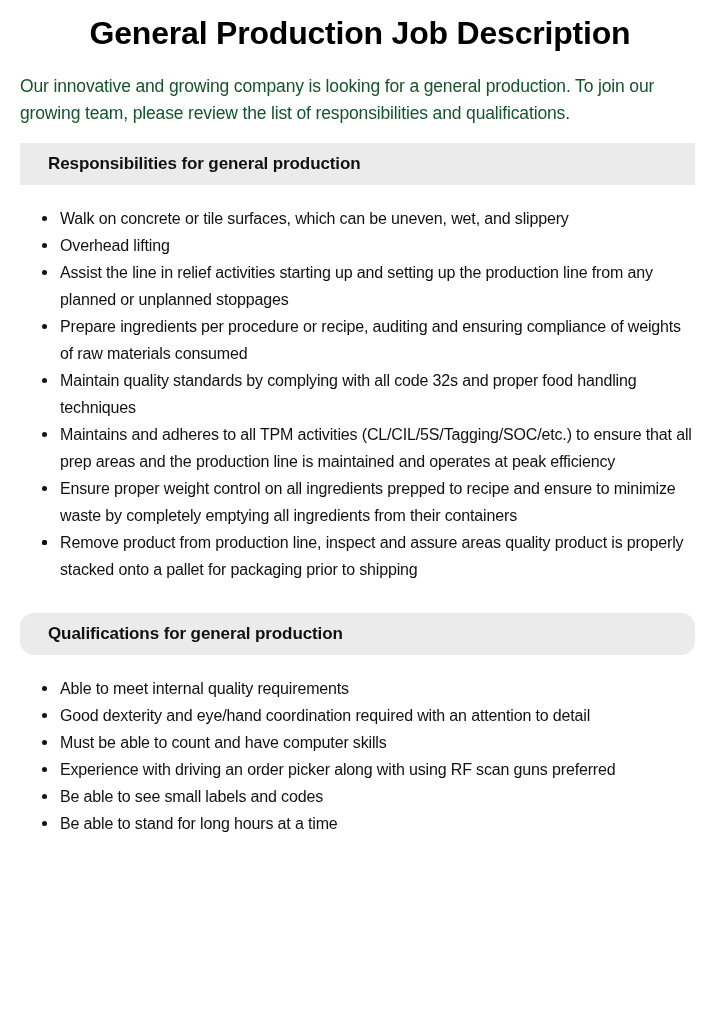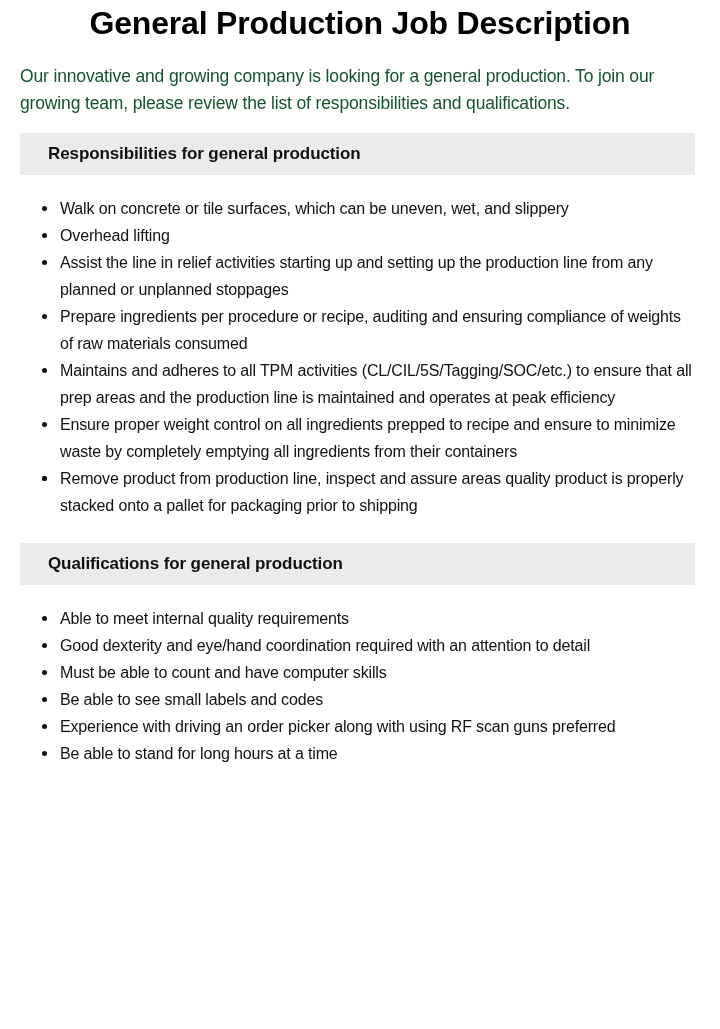--- a/index.html
+++ b/index.html
@@ -13,21 +13,21 @@
       overflow: hidden;
       font-family: "Liberation Sans", "DejaVu Sans", sans-serif;
       color: #111111;
     }
     .page {
       position: relative;
       width: 720px;
     }
     .title {
       margin: 0;
-      padding-top: 3px;
+      padding-top: 13px;
       text-align: center;
       font-size: 32px;
       font-weight: bold;
       line-height: 40px;
       letter-spacing: -0.2px;
       color: #000000;
     }
     .intro {
       margin: 20px 25px 0 20px;
       font-size: 17.5px;
@@ -41,21 +41,21 @@
       height: 42px;
       display: flex;
       align-items: center;
       padding-left: 28px;
       font-size: 17px;
       font-weight: bold;
       color: #111111;
       letter-spacing: -0.1px;
     }
     .section-header.resp { margin-top: 16px; }
-    .section-header.qual { margin-top: 24px; }
+    .section-header.qual { margin-top: 30px; border-radius: 14px; }
     ul.items {
       list-style: none;
       margin: 0;
       padding: 0 25px 0 60px;
     }
     ul.items.resp { margin-top: 20px; }
     ul.items.qual { margin-top: 20px; }
     ul.items li {
       position: relative;
       font-size: 16px;
@@ -81,30 +81,31 @@
   <p class="intro">Our innovative and growing company is looking for a general production. To join our growing team, please review the list of responsibilities and qualifications.</p>
 
   <div class="section-header resp">
     <span>Responsibilities for general production</span>
   </div>
   <ul class="items resp">
     <li><span class="bullet"></span><span>Walk on concrete or tile surfaces, which can be uneven, wet, and slippery</span></li>
     <li><span class="bullet"></span><span>Overhead lifting</span></li>
     <li><span class="bullet"></span><span>Assist the line in relief activities starting up and setting up the production line from any planned or unplanned stoppages</span></li>
     <li><span class="bullet"></span><span>Prepare ingredients per procedure or recipe, auditing and ensuring compliance of weights of raw materials consumed</span></li>
+    <li><span class="bullet"></span><span>Maintain quality standards by complying with all code 32s and proper food handling techniques</span></li>
     <li><span class="bullet"></span><span>Maintains and adheres to all TPM activities (CL/CIL/5S/Tagging/SOC/etc.) to ensure that all prep areas and the production line is maintained and operates at peak efficiency</span></li>
     <li><span class="bullet"></span><span>Ensure proper weight control on all ingredients prepped to recipe and ensure to minimize waste by completely emptying all ingredients from their containers</span></li>
     <li><span class="bullet"></span></li>
     <li><span class="bullet"></span><span>Remove product from production line, inspect and assure areas quality product is properly stacked onto a pallet for packaging prior to shipping</span></li>
   </ul>
 
   <div class="section-header qual">
     <span>Qualifications for general production</span>
   </div>
   <ul class="items qual">
     <li><span class="bullet"></span><span>Able to meet internal quality requirements</span></li>
     <li><span class="bullet"></span><span>Good dexterity and eye/hand coordination required with an attention to detail</span></li>
     <li><span class="bullet"></span><span>Must be able to count and have computer skills</span></li>
+    <li><span class="bullet"></span><span>Experience with driving an order picker along with using RF scan guns preferred</span></li>
     <li><span class="bullet"></span><span>Be able to see small labels and codes</span></li>
-    <li><span class="bullet"></span><span>Experience with driving an order picker along with using RF scan guns preferred</span></li>
     <li><span class="bullet"></span><span>Be able to stand for long hours at a time</span></li>
   </ul>
 </div>
 
 </body></html>

